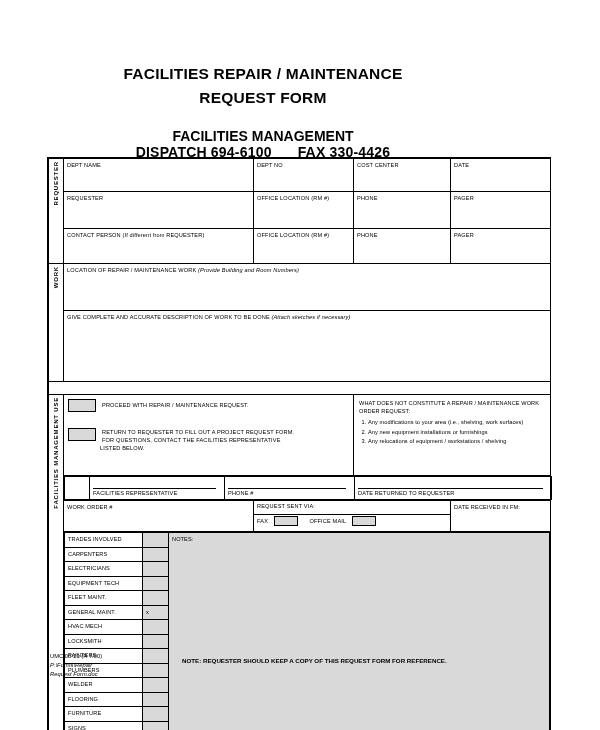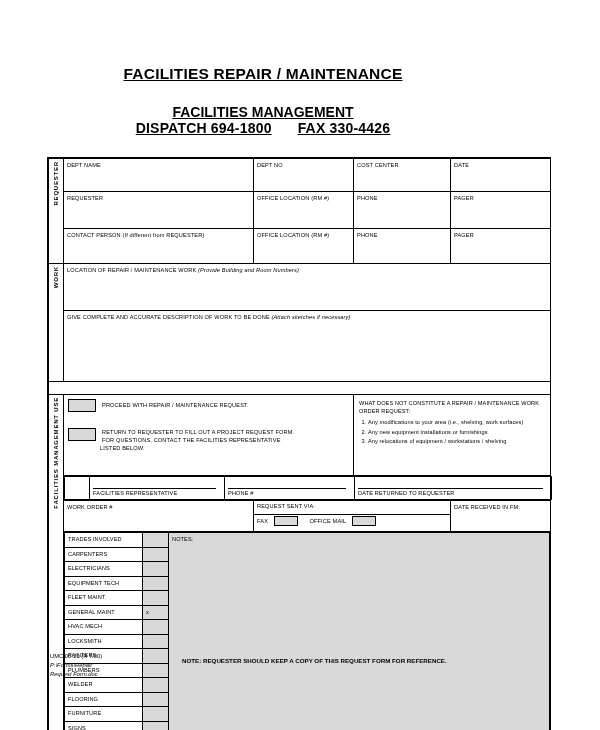--- a/index.html
+++ b/index.html
@@ -12,21 +12,20 @@
     background: #ffffff;
     font-family: "Liberation Sans", sans-serif;
     color: #000000;
     overflow: hidden;
   }
   .page {
     position: relative;
     width: 526px;
     height: 730px;
     background: #ffffff;
-    text-decoration: underline;
   }
   .titles {
     text-align: center;
     padding-top: 62px;
   }
   .title-line {
     font-size: 15.5px;
     font-weight: bold;
     letter-spacing: 0.2px;
     line-height: 24px;
@@ -192,24 +191,25 @@
   .wo-row td { height: 18px; }
   .nowrap { white-space: nowrap; }
 </style>
 </head>
 <body>
 
 <div class="page">
 
   <div class="titles">
     <div class="title-line">FACILITIES REPAIR / MAINTENANCE</div>
+    <div class="title-line">REQUEST FORM</div>
     <div class="subtitle">
       <div>FACILITIES MANAGEMENT</div>
       <div class="dispatch">
-        <span>DISPATCH 694-1800</span><span class="gap"></span><span>FAX 330-4426</span>
+        <span>DISPATCH 694-6100</span><span class="gap"></span><span>FAX 330-4426</span>
       </div>
     </div>
   </div>
 
   <div class="form-wrap">
     <table class="form">
       <colgroup>
         <col style="width:15px">
         <col style="width:190px">
         <col style="width:100px">

